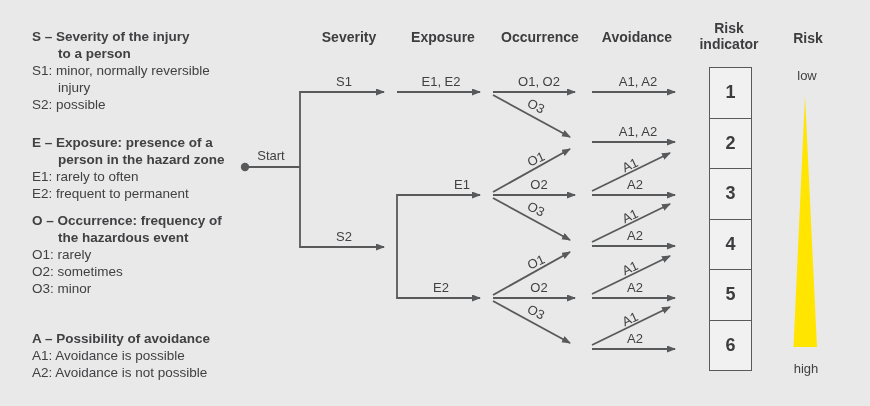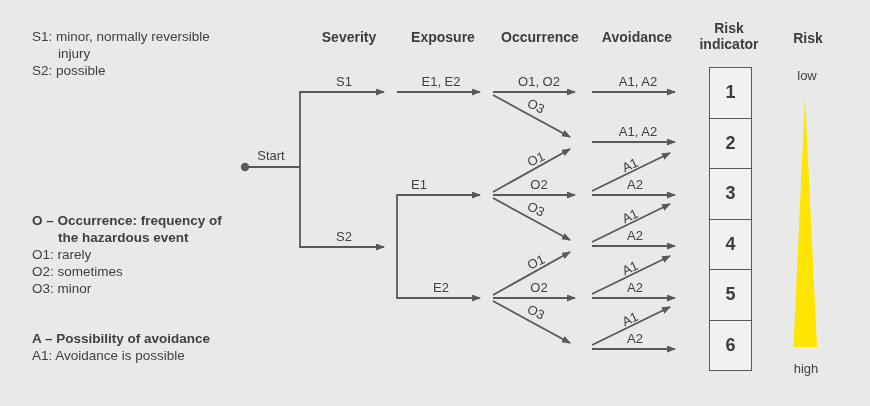--- a/index.html
+++ b/index.html
@@ -56,37 +56,46 @@
     position:absolute;transform:translate(-50%,-50%);
     font-size:13px;color:#414042;white-space:nowrap;
   }
 </style>
 </head>
 <body>
 
 <div class="canvas">
 
   <div class="legend-section" style="top:28px">
+    <div class="legend-title">S – Severity of the injury
+to a person</div>
     <div class="legend-item">S1: minor, normally reversible
 injury</div>
     <div class="legend-item">S2: possible</div>
   </div>
 
+  <div class="legend-section" style="top:134px">
+    <div class="legend-title">E – Exposure: presence of a
+person in the hazard zone</div>
+    <div class="legend-item">E1: rarely to often</div>
+    <div class="legend-item">E2: frequent to permanent</div>
+  </div>
 
   <div class="legend-section" style="top:212px">
     <div class="legend-title">O – Occurrence: frequency of
 the hazardous event</div>
     <div class="legend-item">O1: rarely</div>
     <div class="legend-item">O2: sometimes</div>
     <div class="legend-item">O3: minor</div>
   </div>
 
   <div class="legend-section" style="top:330px">
     <div class="legend-title">A – Possibility of avoidance</div>
     <div class="legend-item">A1: Avoidance is possible</div>
+    <div class="legend-item">A2: Avoidance is not possible</div>
   </div>
 
   <div class="col-header" style="left:349px;top:37px">Severity</div>
   <div class="col-header" style="left:443px;top:37px">Exposure</div>
   <div class="col-header" style="left:540px;top:37px">Occurrence</div>
   <div class="col-header" style="left:637px;top:37px">Avoidance</div>
   <div class="col-header" style="left:729px;top:36px">Risk
 indicator</div>
   <div class="col-header" style="left:808px;top:38px">Risk</div>
 
@@ -131,21 +140,21 @@
       <path d="M592,345 L670,307" marker-end="url(#arw)"></path>
     </g>
 
     <polygon points="805,96 793.5,347 817,347" fill="#ffe500"></polygon>
   </svg>
 
   <div class="tlabel" style="left:271px;top:155px">Start</div>
   <div class="tlabel" style="left:344px;top:81px">S1</div>
   <div class="tlabel" style="left:344px;top:236px">S2</div>
   <div class="tlabel" style="left:441px;top:81px">E1, E2</div>
-  <div class="tlabel" style="left:419px;top:184px">E1</div>
+  <div class="tlabel" style="left:462px;top:184px">E1</div>
   <div class="tlabel" style="left:441px;top:287px">E2</div>
   <div class="tlabel" style="left:539px;top:81px">O1, O2</div>
   <div class="tlabel rot-dn" style="left:536px;top:106px">O3</div>
   <div class="tlabel rot-up" style="left:536px;top:159px">O1</div>
   <div class="tlabel" style="left:539px;top:184px">O2</div>
   <div class="tlabel rot-dn" style="left:536px;top:209px">O3</div>
   <div class="tlabel rot-up" style="left:536px;top:262px">O1</div>
   <div class="tlabel" style="left:539px;top:287px">O2</div>
   <div class="tlabel rot-dn" style="left:536px;top:312px">O3</div>
   <div class="tlabel" style="left:638px;top:81px">A1, A2</div>

